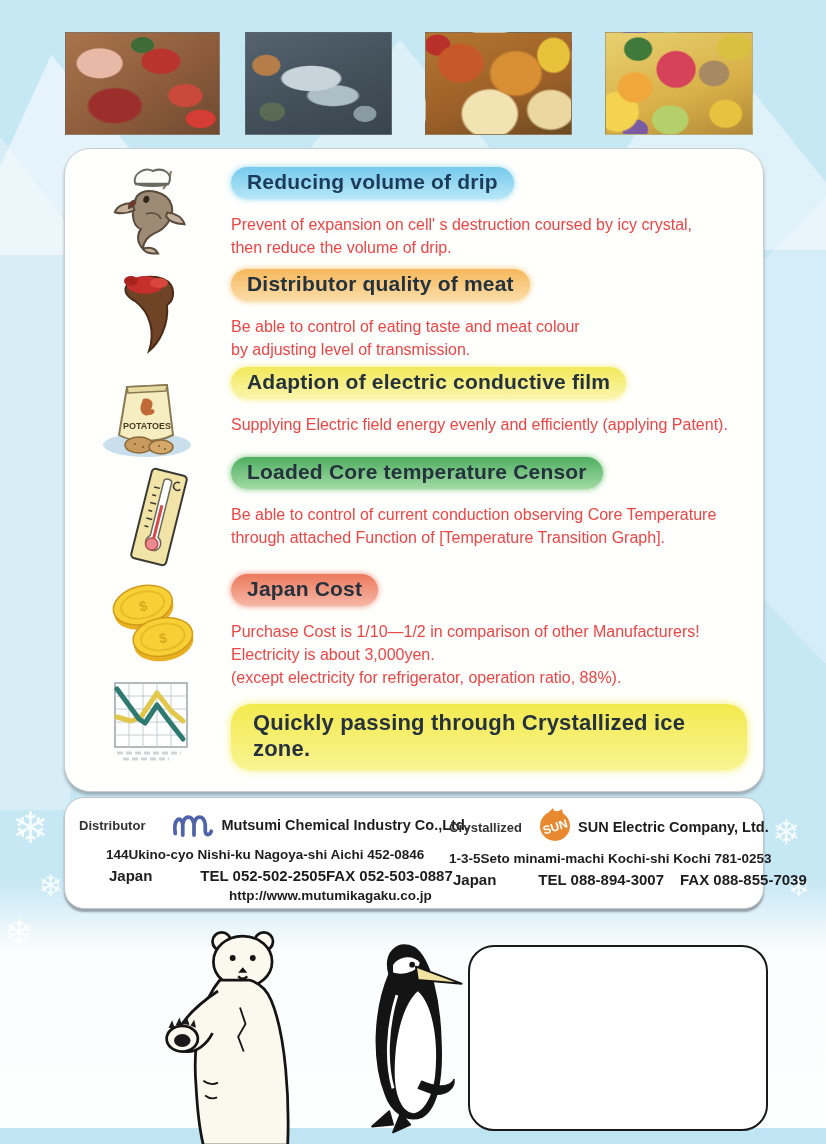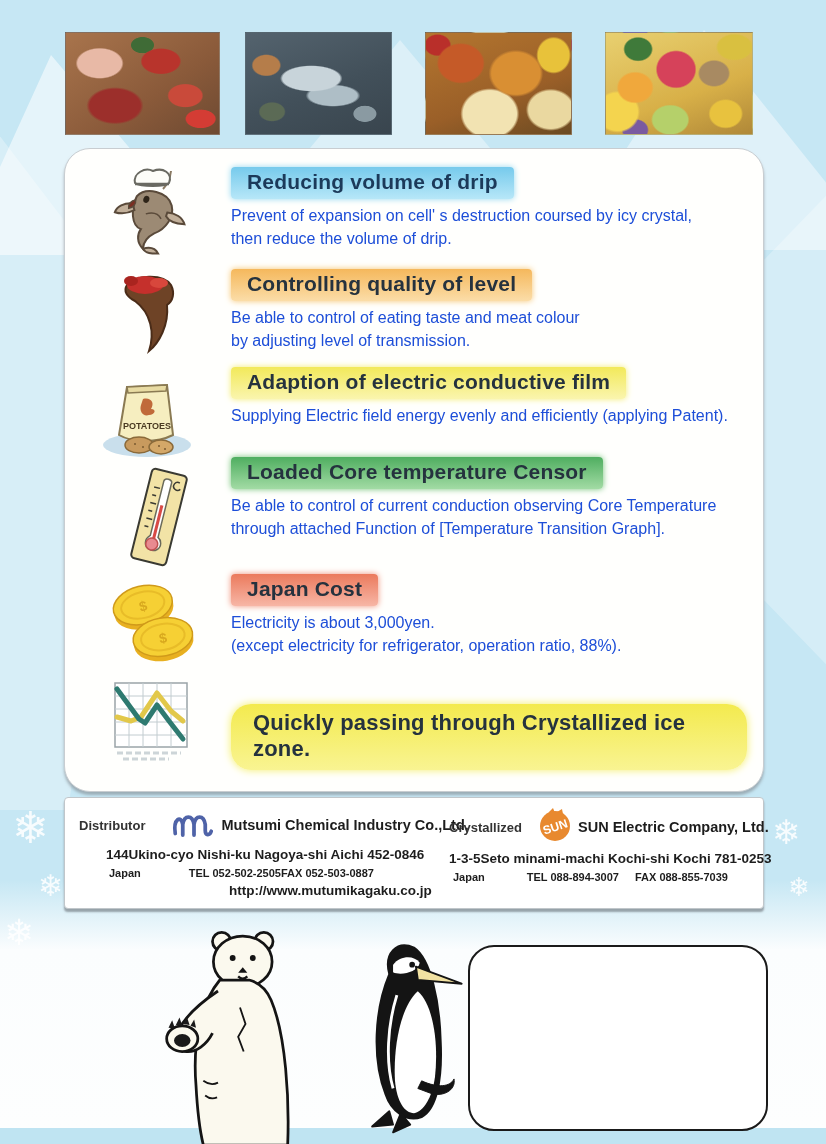--- a/index.html
+++ b/index.html
@@ -53,43 +53,43 @@
       radial-gradient(30px 22px at 88% 14%,#d9c040 0 55%,transparent 62%),
       radial-gradient(24px 20px at 22% 16%,#3f7a3a 0 55%,transparent 62%),
       linear-gradient(160deg,#e8d070,#d8b048 60%,#b08838);}
 
   
   .card{position:absolute;left:64px;top:148px;width:698px;height:642px;background:#fffffd;
         border:1px solid #c8cdd1;border-radius:26px;box-shadow:0 3px 3px rgba(120,126,132,.55);}
   .feature{position:absolute;left:28px;right:16px;}
   .f-icon{position:absolute;left:8px;top:0;}
   .f-content{margin-left:138px;}
-  .pill{display:inline-block;padding:3px 16px 5px;border-radius:4px;font-weight:bold;
+  .pill{display:inline-block;padding:3px 16px 5px;border-radius:16px;font-weight:bold;
         font-size:21px;color:#25323e;letter-spacing:.2px;}
   .pill-cyan{background:linear-gradient(180deg,#76caec,#b7e7f8);box-shadow:0 0 6px #93d8f1;color:#1c3a5a;}
   .pill-orange{background:linear-gradient(180deg,#f5b85c,#fbdda8);box-shadow:0 0 6px #f6c470;}
   .pill-yellow{background:linear-gradient(180deg,#f2e95a,#faf5ae);box-shadow:0 0 6px #f3ec72;}
   .pill-green{background:linear-gradient(180deg,#4fae60,#a2dba4);box-shadow:0 0 6px #72c278;}
   .pill-red{background:linear-gradient(180deg,#eb7a5c,#f7b6a6);box-shadow:0 0 6px #ef907a;}
   .pill-big{background:linear-gradient(180deg,#f3ea4e,#f9f492);box-shadow:0 0 8px #f4ee68;
         font-size:22px;border-radius:20px;padding:6px 22px 8px;}
-  .body-text{margin-top:5px;font-size:16px;color:#1d4ed8;line-height:1.45;}
+  .body-text{margin-top:14px;font-size:16px;color:#ef4444;line-height:1.45;}
 
   
   .footer-card{position:absolute;left:64px;top:797px;width:698px;height:110px;background:#fff;
-        border:1px solid #c0c6ca;border-radius:4px;box-shadow:0 3px 2px rgba(104,110,116,.6);
+        border:1px solid #c0c6ca;border-radius:20px;box-shadow:0 3px 2px rgba(104,110,116,.6);
         color:#1d1d1d;}
   .fc-col{position:absolute;top:10px;}
   .fc-left{left:14px;width:366px;}
   .fc-right{left:384px;width:305px;}
   .fc-line1{display:flex;align-items:center;gap:6px;}
   .fc-label{font-size:13px;font-weight:bold;color:#333;}
   .fc-company{font-size:14.5px;font-weight:bold;white-space:nowrap;}
   .fc-addr{font-size:13.5px;font-weight:bold;margin-top:5px;white-space:nowrap;}
-  .fc-telrow{display:flex;font-size:11px;font-weight:bold;margin-top:5px;white-space:nowrap;}
+  .fc-telrow{display:flex;font-size:15px;font-weight:bold;margin-top:5px;white-space:nowrap;}
   .fc-url{font-size:13.5px;font-weight:bold;margin-top:4px;}
   .fc-left .fc-addr{margin-left:27px;}
   .fc-left .fc-country{margin-left:30px;}
   .fc-left .fc-tel{margin-left:48px;}
   .fc-left .fc-fax{}
   .fc-left .fc-url{margin-left:150px;}
   .fc-right .fc-country{margin-left:4px;}
   .fc-right .fc-tel{margin-left:42px;}
   .fc-right .fc-fax{margin-left:16px;}
 
@@ -153,21 +153,21 @@
   <div class="feature" style="top:120px;">
     <div class="f-icon" style="top:2px;left:22px;">
       <svg width="70" height="88" viewBox="0 0 70 88">
         <path d="M12 14 C20 4 48 2 56 14 C60 22 58 30 52 34 C54 54 44 72 34 80 C40 62 36 42 20 30 C12 26 8 20 12 14 Z" fill="#6e4326" stroke="#4a2c18" stroke-width="2"></path>
         <ellipse cx="30" cy="14" rx="18" ry="9" fill="#c5302c"></ellipse>
         <ellipse cx="16" cy="10" rx="7" ry="5" fill="#a9241f"></ellipse>
         <ellipse cx="44" cy="12" rx="9" ry="5" fill="#d8473c"></ellipse>
       </svg>
     </div>
     <div class="f-content">
-      <span class="pill pill-orange">Controlling quality of level</span>
+      <span class="pill pill-orange">Distributor quality of meat</span>
       <div class="body-text">
         <div>Be able to control of eating taste and meat colour</div>
         <div>by adjusting level of transmission.</div>
       </div>
     </div>
   </div>
 
   <div class="feature" style="top:218px;">
     <div class="f-icon" style="top:8px;left:4px;">
       <svg width="100" height="86" viewBox="0 0 100 86">
@@ -227,20 +227,21 @@
           <ellipse cx="58" cy="62" rx="30" ry="19" fill="#e8b020"></ellipse>
           <ellipse cx="58" cy="57" rx="30" ry="19" fill="#f6d034" stroke="#d09a1a" stroke-width="1.5"></ellipse>
           <ellipse cx="58" cy="57" rx="22" ry="13" fill="none" stroke="#e8bc28" stroke-width="2"></ellipse>
           <text x="58" y="63" text-anchor="middle" font-size="14" font-weight="bold" fill="#d8a81e">$</text>
         </g>
       </svg>
     </div>
     <div class="f-content">
       <span class="pill pill-red">Japan Cost</span>
       <div class="body-text">
+        <div>Purchase Cost is 1/10—1/2 in comparison of other Manufacturers!</div>
         <div>Electricity is about 3,000yen.</div>
         <div>(except electricity for refrigerator, operation ratio, 88%).</div>
       </div>
     </div>
   </div>
 
   <div class="feature" style="top:532px;">
     <div class="f-icon" style="top:0;left:20px;">
       <svg width="82" height="82" viewBox="0 0 82 82">
         <rect x="2" y="2" width="72" height="64" fill="#fff" stroke="#9aa4a8" stroke-width="1.5"></rect>

